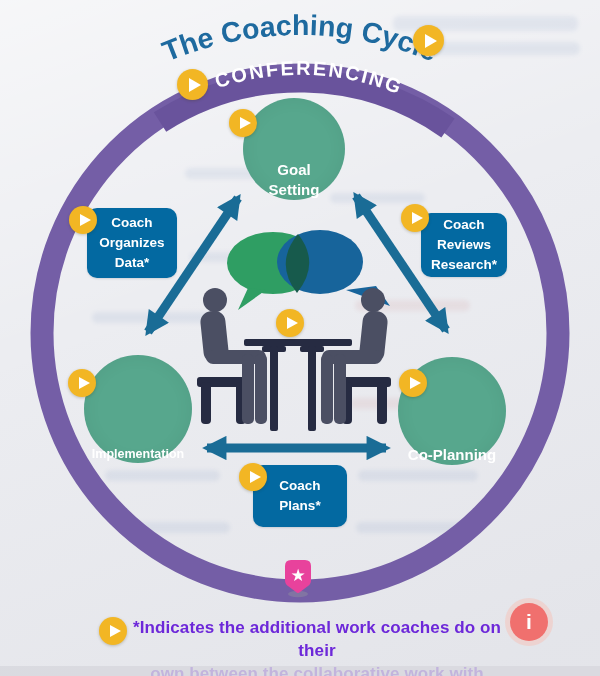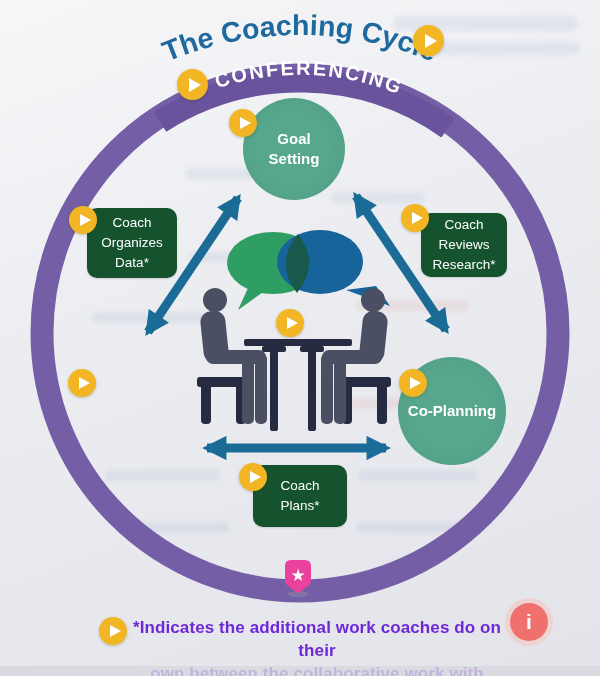--- a/index.html
+++ b/index.html
@@ -17,32 +17,32 @@
   }
   .ghost{
     position:absolute;background:#4a6da8;opacity:.09;border-radius:6px;
     filter:blur(2px);pointer-events:none;
   }
   .ghost.red{background:#b04444;opacity:.08;}
   svg.diagram{position:absolute;left:0;top:0;}
 
   .node-circle{
     position:absolute;border-radius:50%;background:#57a78d;color:#fff;
-    display:flex;align-items:center;justify-content:center;text-align:center;
+    display:flex;align-items:flex-end;justify-content:center;text-align:center;
     font-weight:bold;white-space:pre-line;line-height:1.35;
     box-shadow:inset 0 0 18px rgba(0,0,0,.06);
   }
   #node-goal{left:243px;top:98px;width:102px;height:102px;font-size:15px;}
   #node-implementation{left:84px;top:355px;width:108px;height:108px;font-size:12.5px;}
   #node-coplanning{left:398px;top:357px;width:108px;height:108px;font-size:15px;}
 
   .node-box{
-    position:absolute;background:#14532d;border-radius:10px;color:#fff;
+    position:absolute;background:#0369a1;border-radius:10px;color:#fff;
     display:flex;align-items:center;justify-content:center;text-align:center;
-    font-weight:normal;white-space:pre-line;font-size:13.5px;line-height:1.5;
+    font-weight:bold;white-space:pre-line;font-size:13.5px;line-height:1.5;
     box-shadow:0 1px 2px rgba(40,60,80,.15);
   }
   #box-organizes{left:87px;top:208px;width:90px;height:70px;}
   #box-reviews{left:421px;top:213px;width:86px;height:64px;}
   #box-plans{left:253px;top:465px;width:94px;height:62px;}
 
   .play{
     position:absolute;width:28px;height:28px;border-radius:50%;background:#f2b624;
     display:flex;align-items:center;justify-content:center;
     box-shadow:0 1px 3px rgba(60,50,0,.25);cursor:pointer;
@@ -168,20 +168,23 @@
       <path d="M 285,566 Q 285,560 291,560 L 305,560 Q 311,560 311,566 L 311,580 Q 311,584 308,586
                L 300,592 Q 298,594 296,592 L 288,586 Q 285,584 285,580 Z" fill="#e8429c"></path>
       <text x="298" y="581" text-anchor="middle" font-size="17" fill="#ffffff">★</text>
     </g>
   </svg>
 
   <div class="node-circle" id="node-goal">
     <span>Goal
 Setting</span>
   </div>
+  <div class="node-circle" id="node-implementation">
+    <span>Implementation</span>
+  </div>
   <div class="node-circle" id="node-coplanning">
     <span>Co-Planning</span>
   </div>
 
   <div class="node-box" id="box-organizes">
     <span>Coach
 Organizes
 Data*</span>
   </div>
   <div class="node-box" id="box-reviews">

